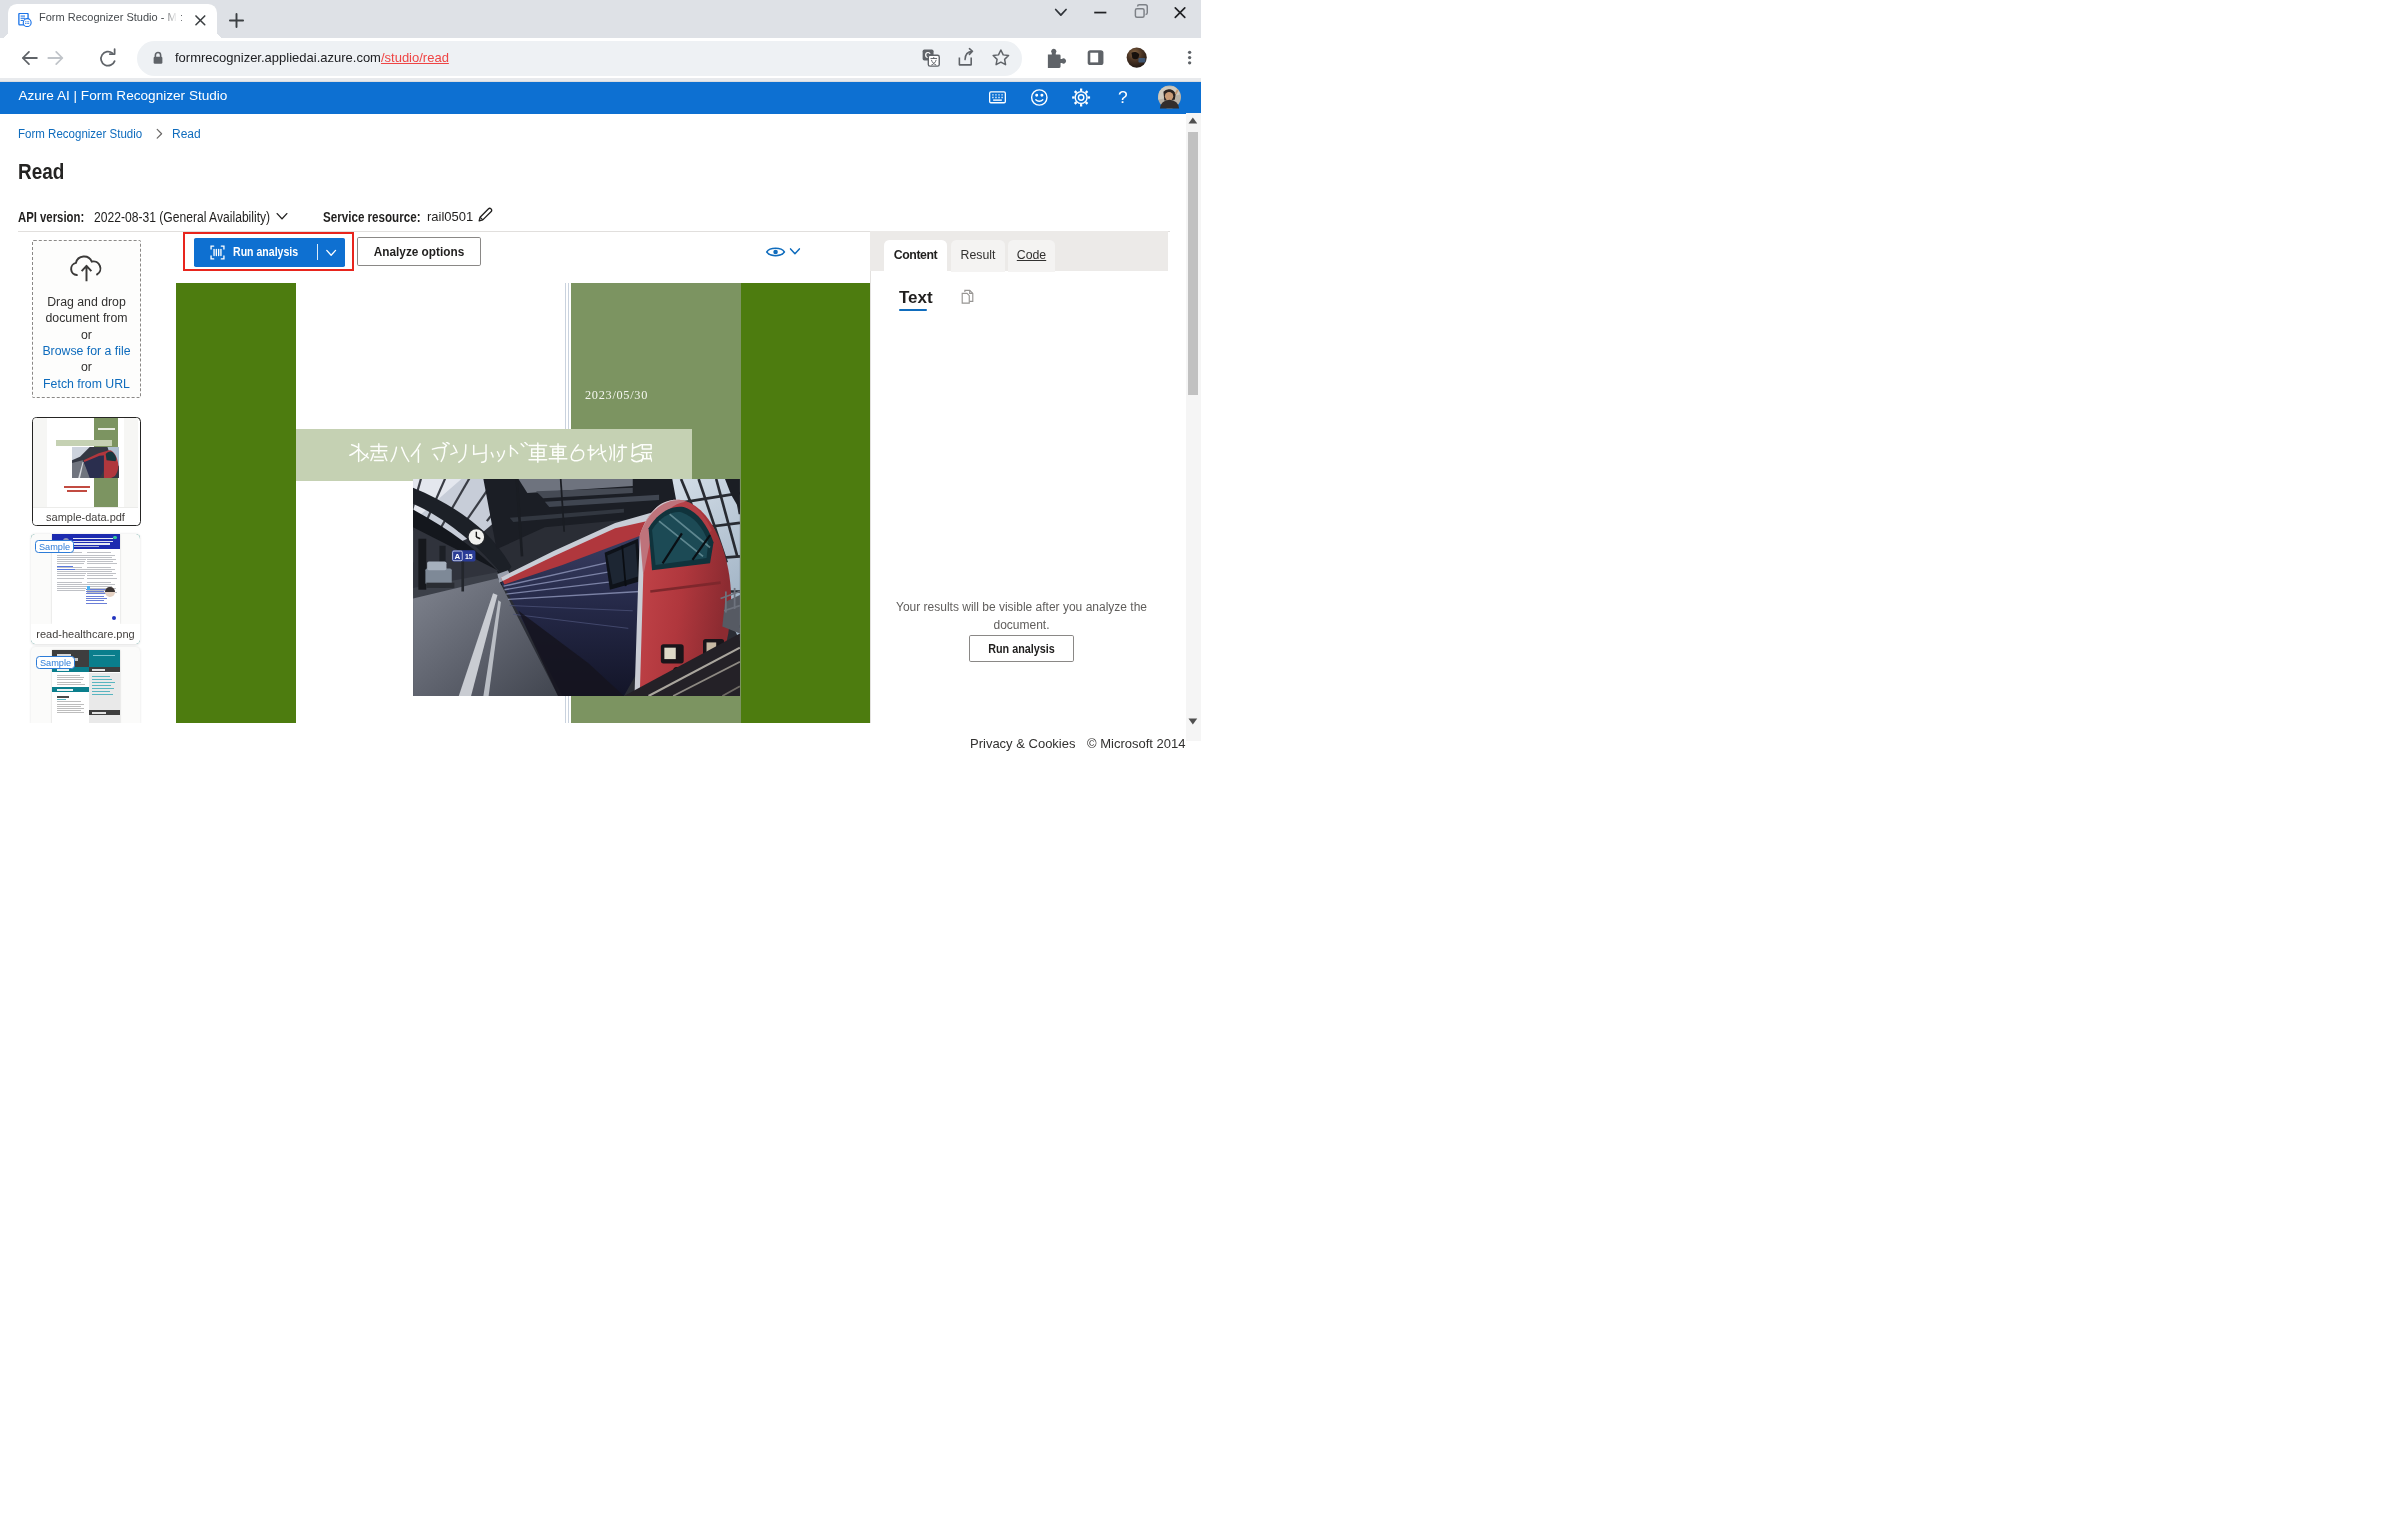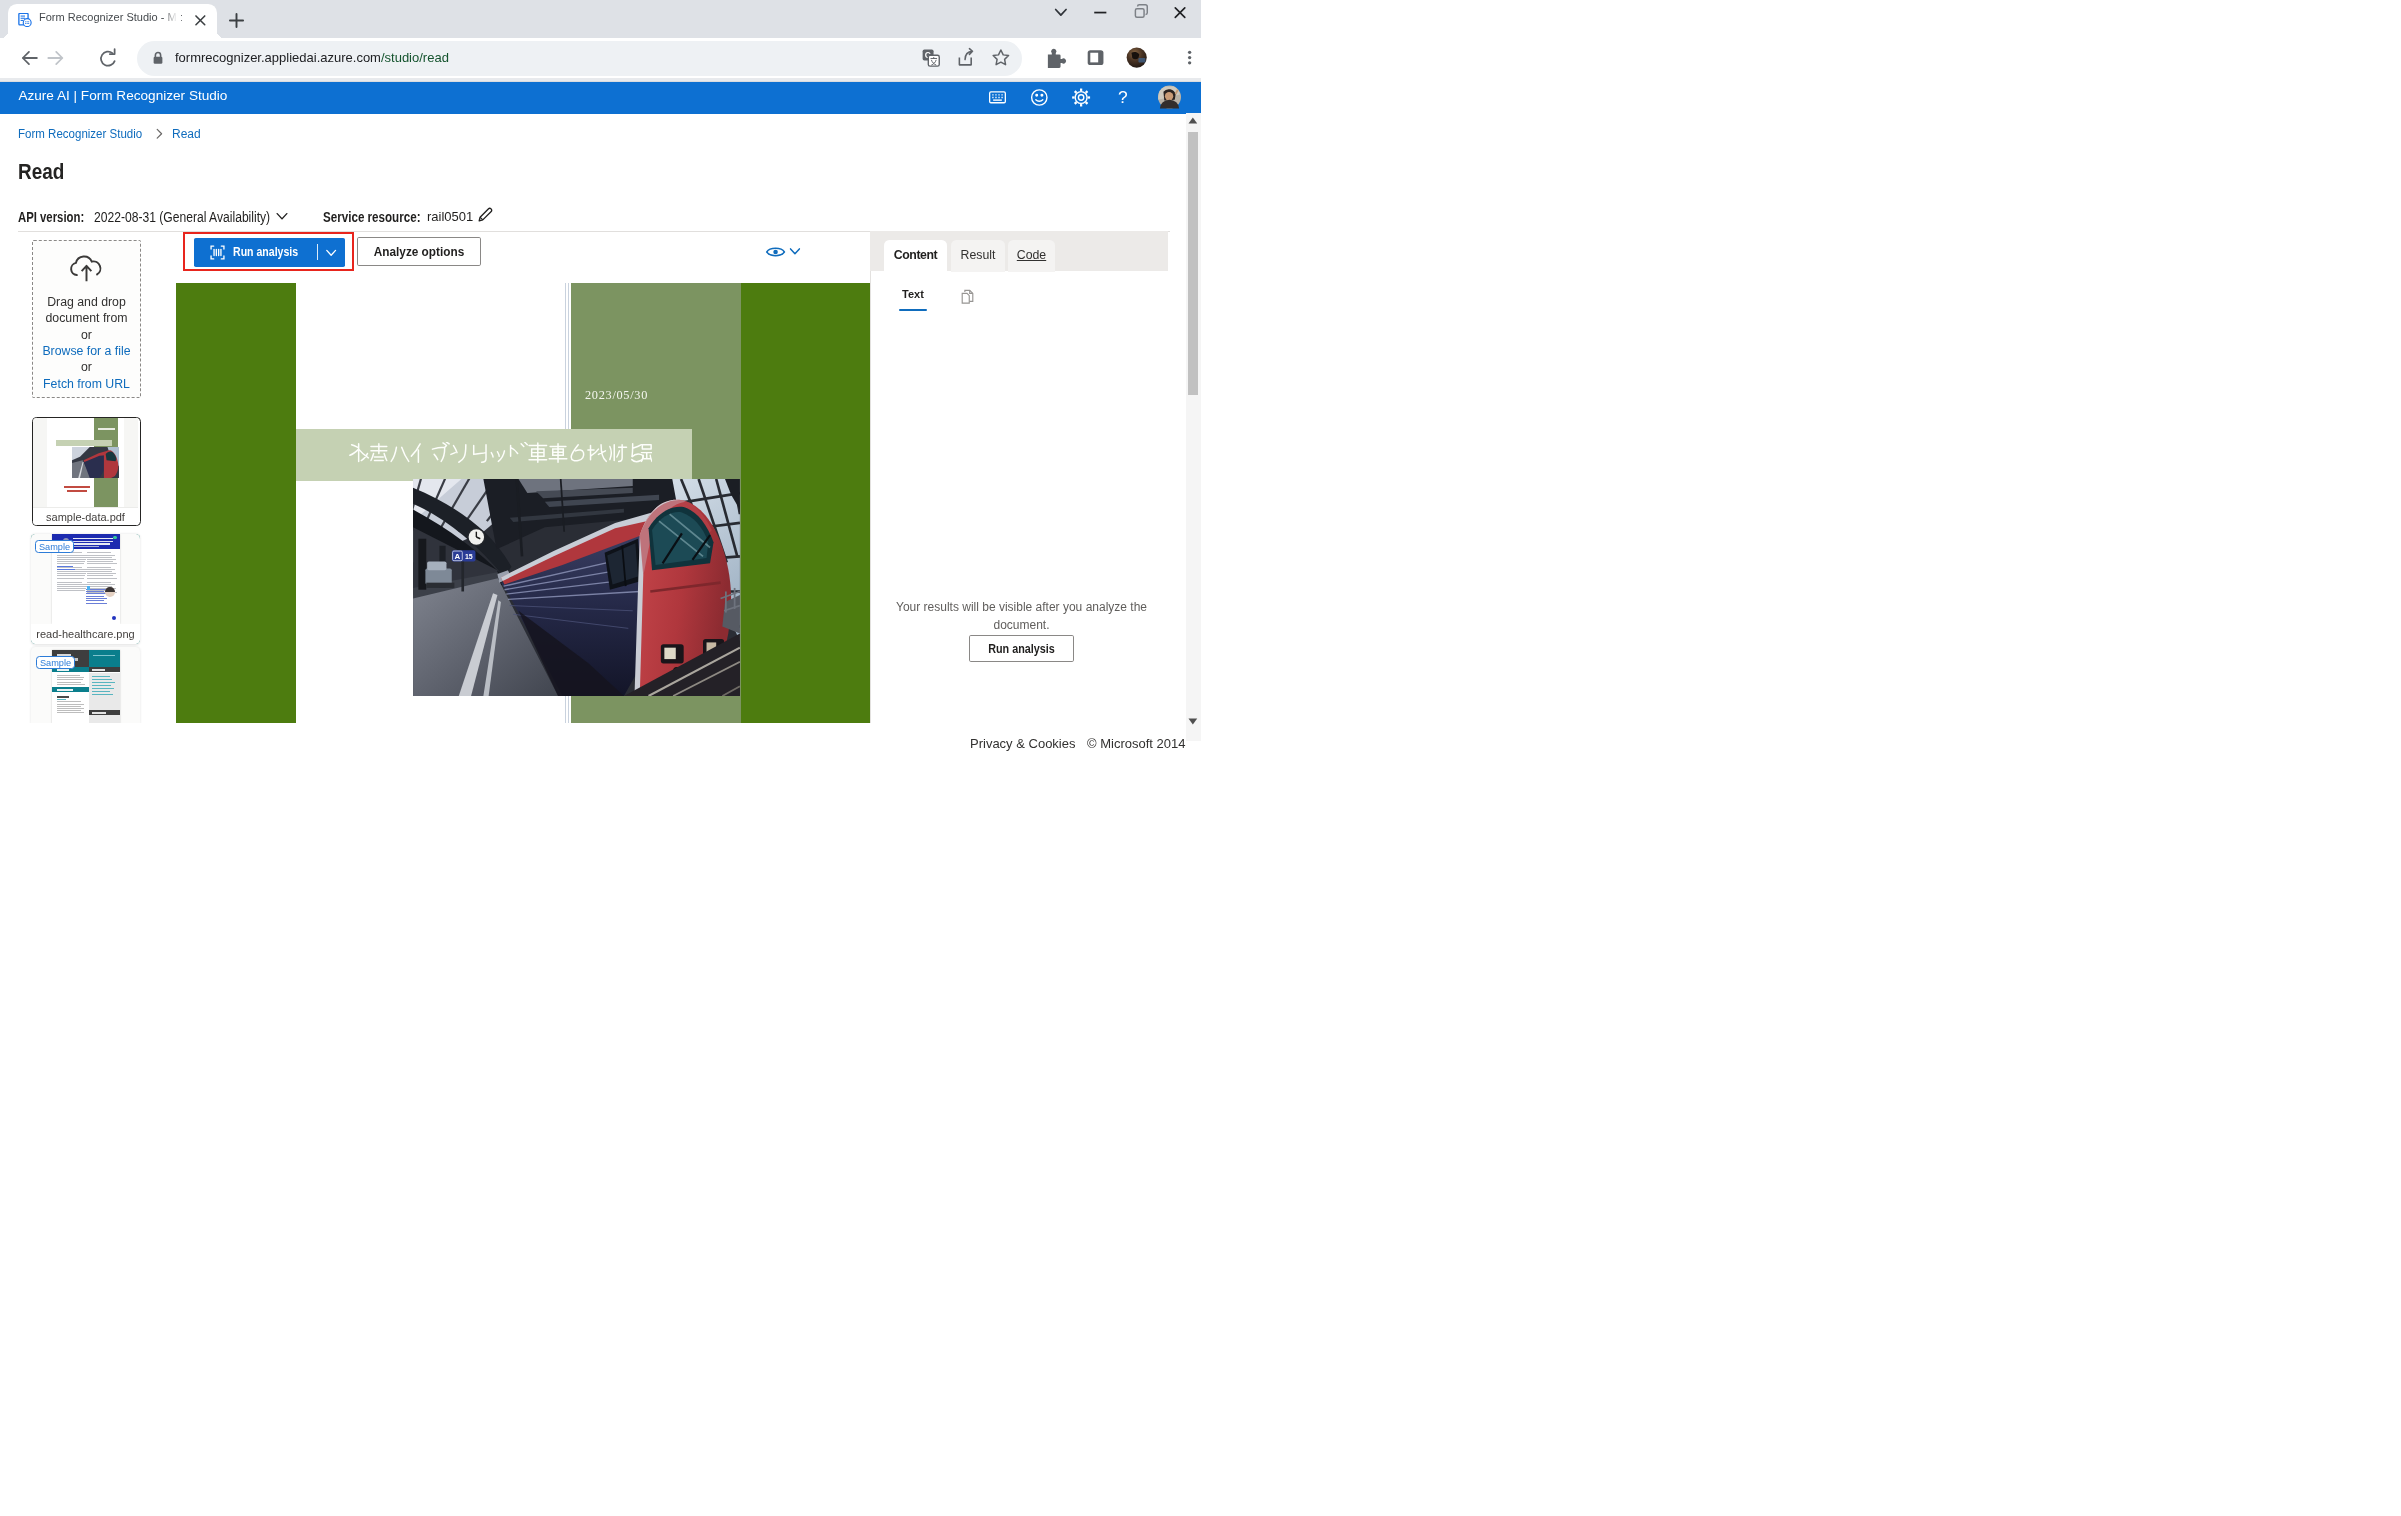--- a/index.html
+++ b/index.html
@@ -9,21 +9,21 @@
   svg { display:block; }
   
   #tabstrip { left:0; top:0; width:1201px; height:38px; background:#dee1e6; }
   #tab { left:8px; top:3.5px; width:209px; height:34px; background:#fff; border-radius:8.8px 8.8px 0 0; }
   #tabtitle { left:39px; top:11.4px; width:143px; height:15px; font-size:11px; color:#45494d; white-space:nowrap; overflow:hidden; }
   #tabfade { left:163px; top:11.4px; width:18.4px; height:15px; background:linear-gradient(90deg,rgba(255,255,255,0),#fff 80%); }
   #toolbar { left:0; top:38px; width:1201px; height:40px; background:#fff; }
   #chromediv { left:0; top:78px; width:1201px; height:3.5px; background:#e8eaed; border-bottom:0.9px solid #dadce0; }
   #omnibox { left:137px; top:41px; width:885px; height:35px; border-radius:17.6px; background:#eef1f4; }
   #urltext { left:175px; top:50px; font-size:13px; color:#202124; }
-  #urltext .path { color:#14532d; }
+  #urltext .path { color:#ef4444;text-decoration:underline; }
   
   #appheader { left:0; top:82px; width:1201px; height:32px; background:#0d70d2; color:#fff; }
   #apptitle { left:18.4px; top:88px; font-size:13.6px; color:#fff; }
   #h1read { left:18.4px; top:159px; font-size:22px; font-weight:bold; color:#252423; transform:scaleX(0.86); transform-origin:0 0; }
   #maindiv { left:17.6px; top:231px; width:1152px; height:0.9px; background:#e1dfdd; }
   
   #dropzone { left:32px; top:240px; width:109px; height:158px; border:1.3px dashed #8a8886; background:#fdfdfc; border-radius:1.8px; }
   .dz-line { position:absolute; width:109px; left:32px; text-align:center; font-size:12.3px; color:#323130; }
   .bluelink { color:#0f6cbd; }
   
@@ -42,21 +42,21 @@
   #titleband { position:absolute; left:120px; top:146px; width:396px; height:52px; background:#c5d1b3; }
   #trainbox { position:absolute; left:237px; top:196px; width:327px; height:217px; }
   
   #rpanel { left:870px; top:232px; width:316px; height:492px; background:#fff; border-left:0.9px solid #e3e1df; }
   #rtabstrip { left:870px; top:231px; width:298px; height:40px; background:#eceae8; }
   .rtab { position:absolute; top:240px; height:32px; font-size:12.3px; }
   #tab-content { left:884px; width:63px; background:#fff; border-radius:5.3px 5.3px 0 0; font-weight:bold; color:#201f1e; letter-spacing:-0.4px; }
   #tab-result { left:951px; width:54px; background:#f4f3f2; border-radius:5.3px 5.3px 0 0; color:#323130; }
   #tab-code { left:1008px; width:47px; background:#f4f3f2; border-radius:5.3px 5.3px 0 0; color:#323130;text-decoration:underline; }
   .rtab span { display:block; text-align:center; margin-top:8px; }
-  #pivot-text { left:899px; top:288px; font-size:11px; font-weight:bold; color:#201f1e; width:28px; text-align:center; }
+  #pivot-text { left:899px; top:288px; font-size:17px; font-weight:bold; color:#201f1e; width:28px; text-align:center; }
   #pivot-underline { left:899px; top:309px; width:28px; height:2.2px; background:#0f6cbd; border-radius:0.9px; }
   #resultmsg { left:894px; top:598px; width:255px; text-align:center; font-size:12px; color:#605e5c; line-height:18.4px; }
   #btn-run2 { left:969px; top:635px; width:105px; height:27px; background:#fff; border:0.9px solid #8a8886; border-radius:1.8px; }
   #btn-run2 .lbl { position:absolute; width:100%; text-align:center; top:6.1px; font-size:12px; font-weight:bold; color:#201f1e; transform:scaleX(0.9); transform-origin:50% 0; }
   
   #sbtrack { left:1186px; top:113px; width:15px; height:628px; background:#f5f5f5; }
   #sbthumb { left:1188px; top:132px; width:9.7px; height:263px; background:#c1c1c1; }
   
   #footer { left:0; top:723px; width:1201px; height:35px; background:#fff; }
   #privacy { left:970px; top:736px; font-size:13px; color:#323130; }

